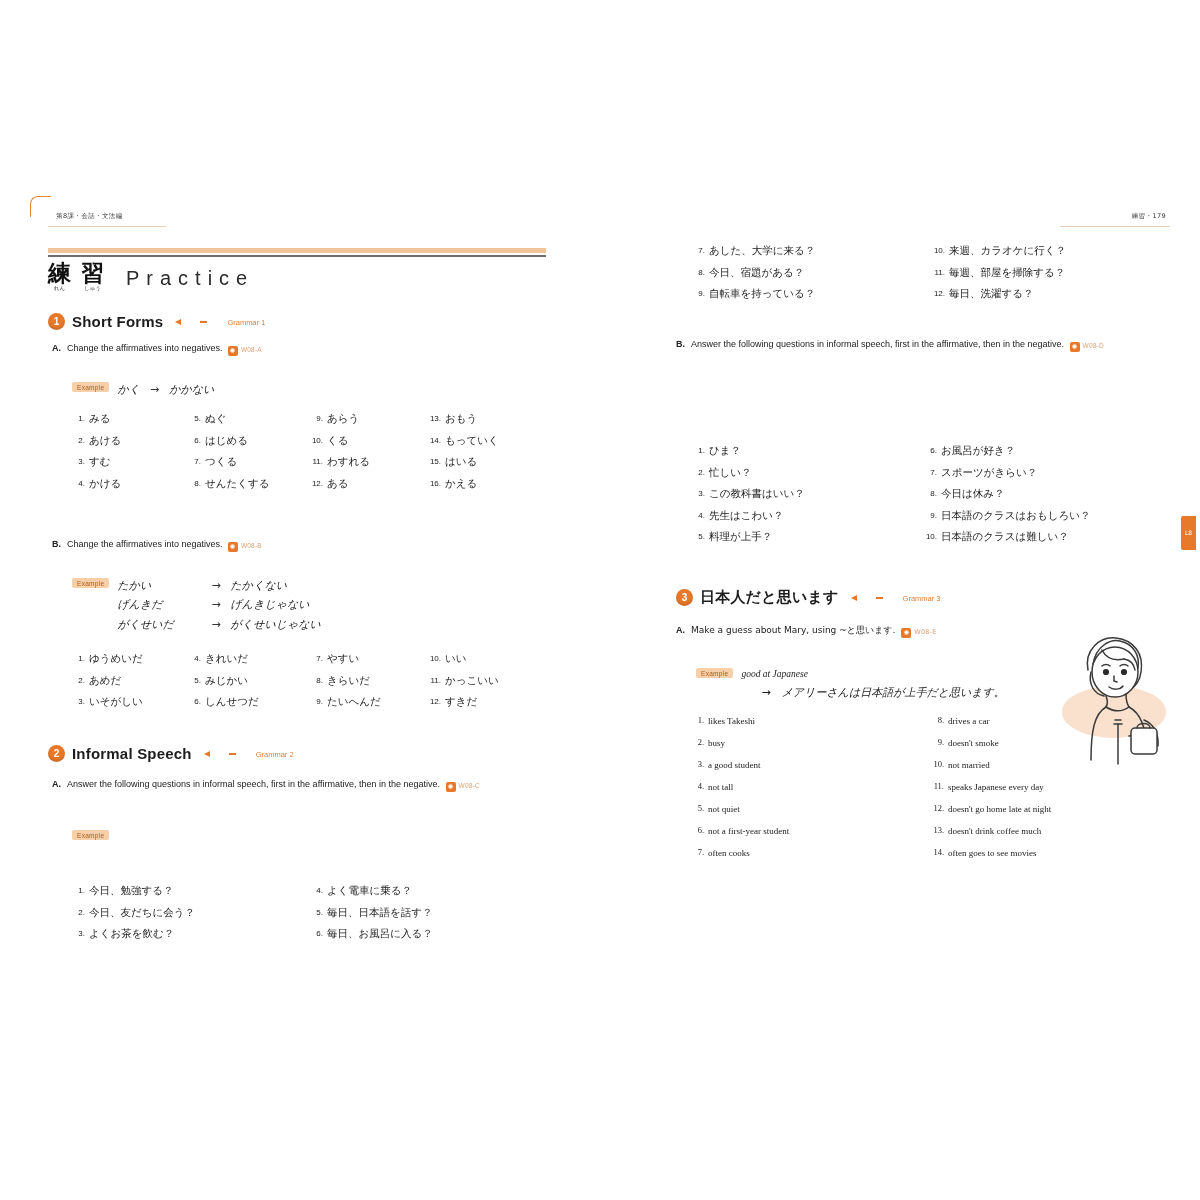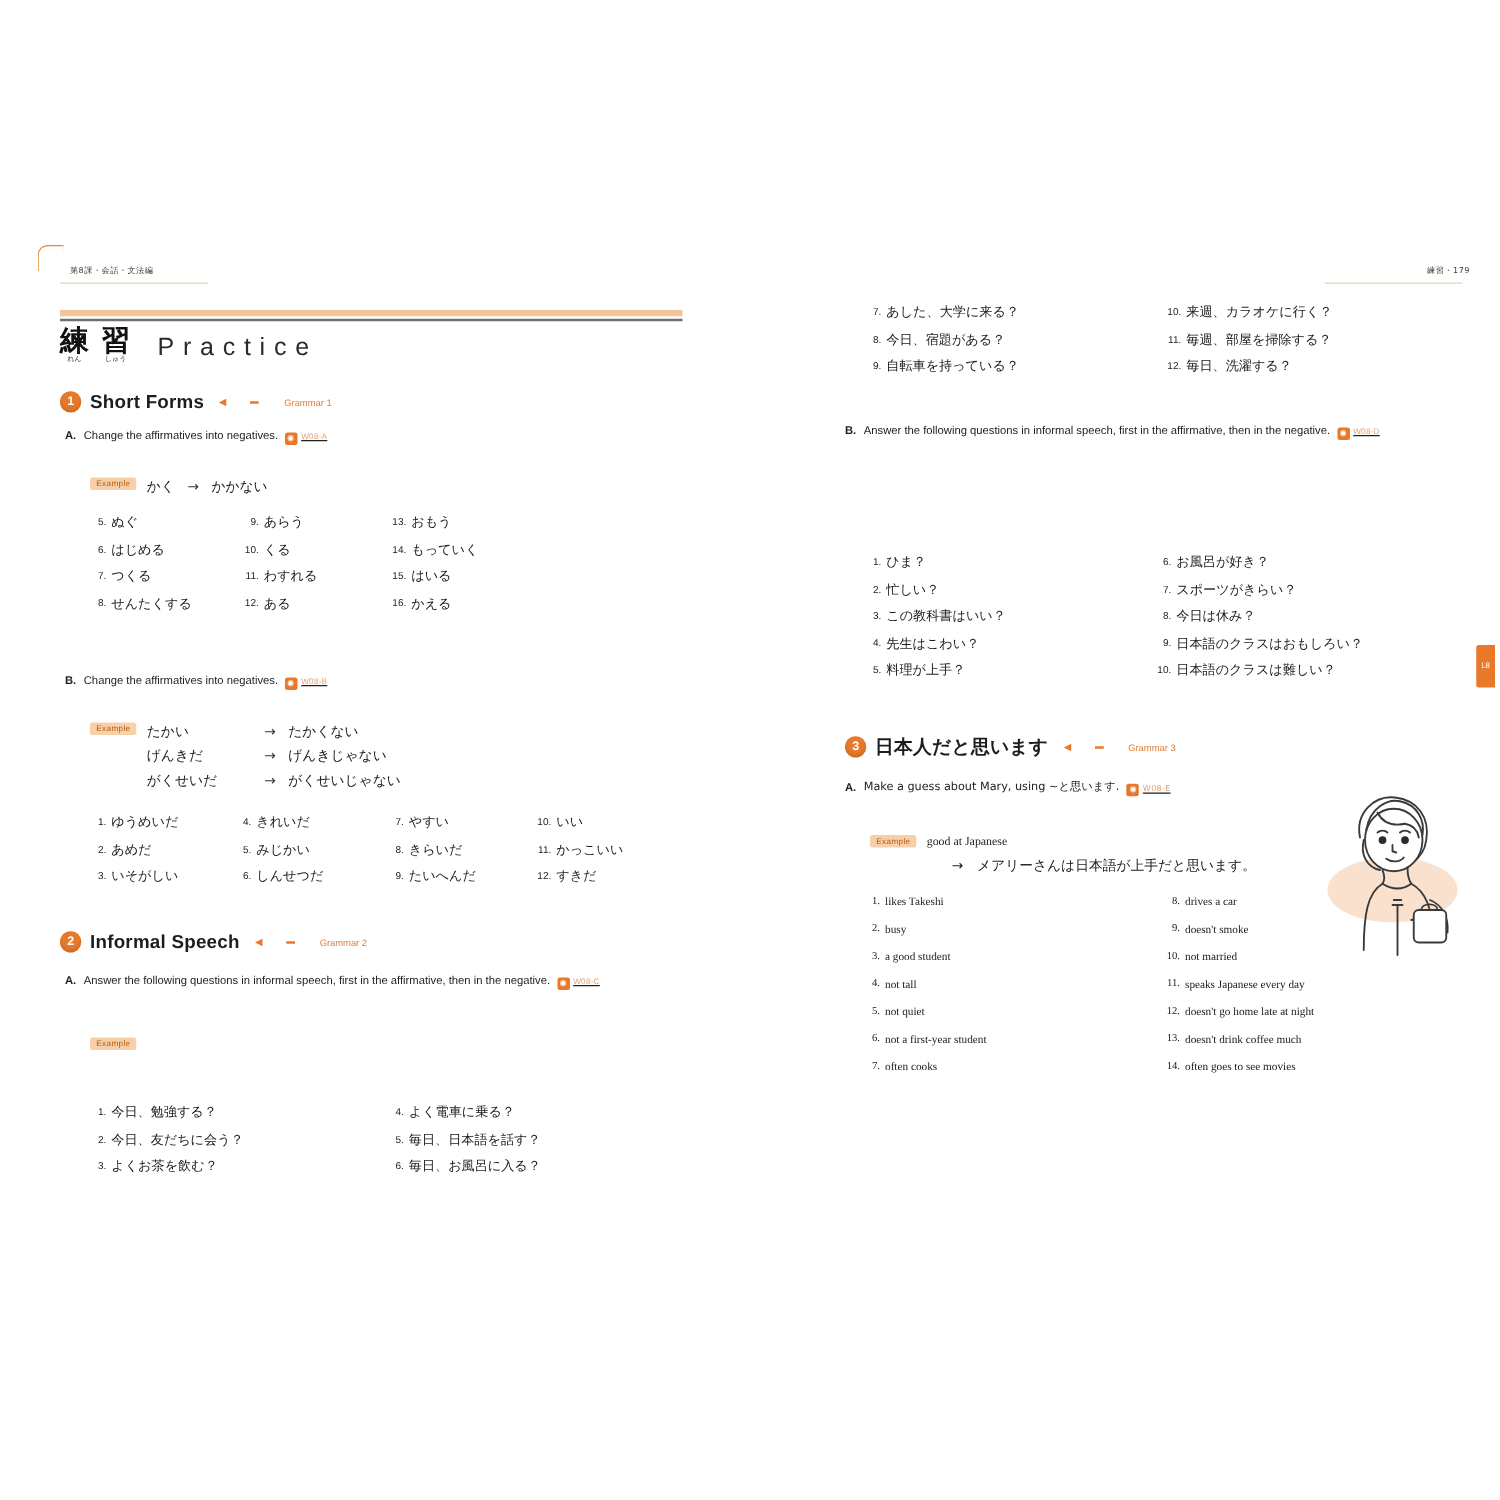--- a/index.html
+++ b/index.html
@@ -26,21 +26,21 @@
 
   
   .run-head{
     position:absolute;
     font-size:6.5px;
     letter-spacing:.4px;
     color:#3b3b3b;
     white-space:nowrap;
   }
   .run-head.left{ left:56px; top:212px; }
-  .run-head.right{ right:24px; top:212px; text-align:right; }
+  .run-head.right{ right:34px; top:212px; text-align:right; }
   .run-rule{
     position:absolute;height:1px;background:#d9a97e;opacity:.55;
   }
   .run-rule.left{ left:48px; top:226px; width:118px; }
   .run-rule.right{ right:30px; top:226px; width:110px; }
   .corner{
     position:absolute;left:30px;top:196px;width:20px;height:20px;
     border-left:1.4px solid #e08a3c;border-top:1.4px solid #e08a3c;
     border-top-left-radius:8px;
   }
@@ -90,41 +90,41 @@
     border-bottom:3.2px solid transparent;border-right:6px solid #e8792a;
   }
   .gram-tag .bar{width:7px;height:2.2px;background:#e8792a;margin-left:-1px;}
 
   
   .sub{position:absolute;display:flex;gap:6px;}
   .sub .ltr{font-size:9px;font-weight:bold;color:#222;padding-top:.5px;}
   .sub .txt{font-size:9px;line-height:1.55;color:#222;max-width:452px;}
   .audio{
     display:inline-flex;align-items:center;gap:3px;
-    vertical-align:-2px;margin-left:3px;text-decoration:underline;
+    vertical-align:-2px;margin-left:3px;
   }
   .audio .cd{
     width:10px;height:10px;border-radius:2px;background:#e8792a;
     display:flex;align-items:center;justify-content:center;
   }
   .audio .cd i{
     display:block;width:5px;height:5px;border-radius:50%;
     background:#fff;border:1.2px solid #f7c8a3;box-sizing:border-box;
   }
   .audio .trk{font-size:6.5px;color:#e0a276;letter-spacing:.2px;}
 
   
   .exline{position:absolute;display:flex;gap:8px;align-items:flex-start;}
   .ex-badge{
     background:#f7cfa8;color:#b35a14;
     font-size:6.5px;padding:1.5px 5px;border-radius:2px;
     letter-spacing:.3px;margin-top:2px;white-space:nowrap;
   }
   .jp{font-family:"DejaVu Sans", sans-serif;}
-  .ex-body{font-size:11px;line-height:1.75;color:#1b1b1b;}
+  .ex-body{font-size:11px;line-height:1.75;color:#1b1b1b;font-style:italic;}
   .ex-body .arrow-jp{padding:0 10px;color:#333;}
 
   
   .qlist{position:absolute;display:flex;}
   .qcol{display:flex;flex-direction:column;}
   .qitem{
     font-size:10.5px;line-height:2.05;color:#1b1b1b;
     white-space:nowrap;
   }
   .qitem .n{
@@ -202,20 +202,26 @@
   </div>
 
   <div class="exline" style="left:72px;top:380px;">
     <span class="ex-badge">Example</span>
     <span class="ex-body jp">
       <span>かく</span><span class="arrow-jp">→</span><span>かかない</span>
     </span>
   </div>
 
   <div class="qlist jp" style="left:70px;top:408px;">
+    <div class="qcol" style="width:116px">
+      <div class="qitem"><span class="n">1.</span><span>みる</span></div>
+      <div class="qitem"><span class="n">2.</span><span>あける</span></div>
+      <div class="qitem"><span class="n">3.</span><span>すむ</span></div>
+      <div class="qitem"><span class="n">4.</span><span>かける</span></div>
+    </div>
     <div class="qcol" style="width:122px">
       <div class="qitem"><span class="n">5.</span><span>ぬぐ</span></div>
       <div class="qitem"><span class="n">6.</span><span>はじめる</span></div>
       <div class="qitem"><span class="n">7.</span><span>つくる</span></div>
       <div class="qitem"><span class="n">8.</span><span>せんたくする</span></div>
     </div>
     <div class="qcol" style="width:118px">
       <div class="qitem"><span class="n">9.</span><span>あらう</span></div>
       <div class="qitem"><span class="n">10.</span><span>くる</span></div>
       <div class="qitem"><span class="n">11.</span><span>わすれる</span></div>

